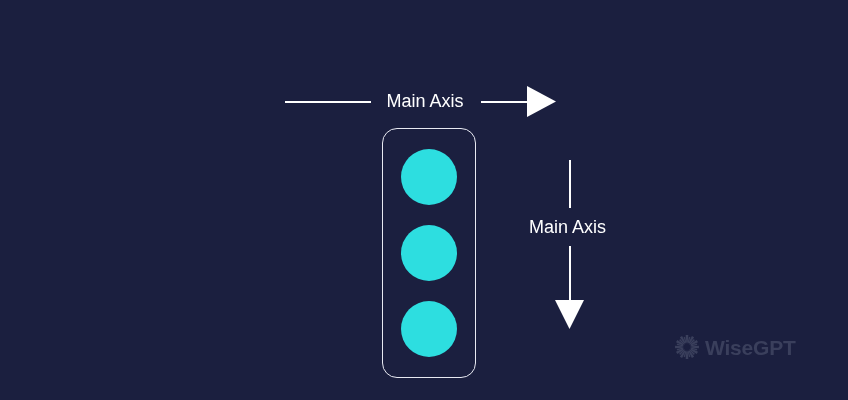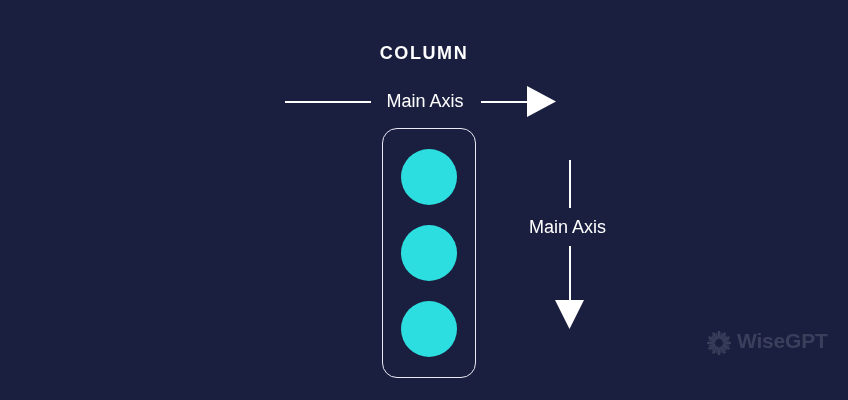--- a/index.html
+++ b/index.html
@@ -142,24 +142,25 @@
     width: 56px;
     height: 56px;
     border-radius: 50%;
     background: #2DDEE0;
     flex: none;
   }
 
   
   .logo {
     position: absolute;
-    left: 706px;
+    left: 674px;
     top: 330px;
     height: 34px;
     display: flex;
+    align-items: center;
     gap: 5px;
     user-select: none;
   }
   .logo-mark {
     width: 26px;
     height: 26px;
     flex: none;
   }
   .logo-text {
     font-size: 21px;
@@ -167,21 +168,20 @@
     letter-spacing: -0.2px;
     color: #3A3F5C;
     line-height: 1;
   }
 </style>
 </head>
 <body>
 
 <div id="canvas">
 
-  <div class="title">COLUMN</div>
 
   <div class="h-axis">
     <div class="h-line-left"></div>
     <div class="h-label">Main Axis</div>
     <div class="h-line-right"></div>
     <svg class="h-arrowhead" viewBox="0 0 29 31">
       <polygon points="0,0 29,15.5 0,31" fill="#FFFFFF"></polygon>
     </svg>
   </div>
 

